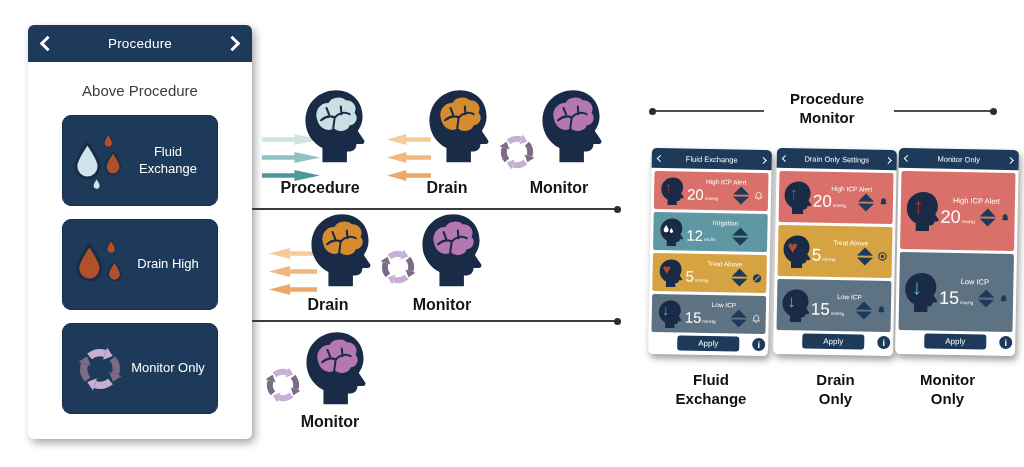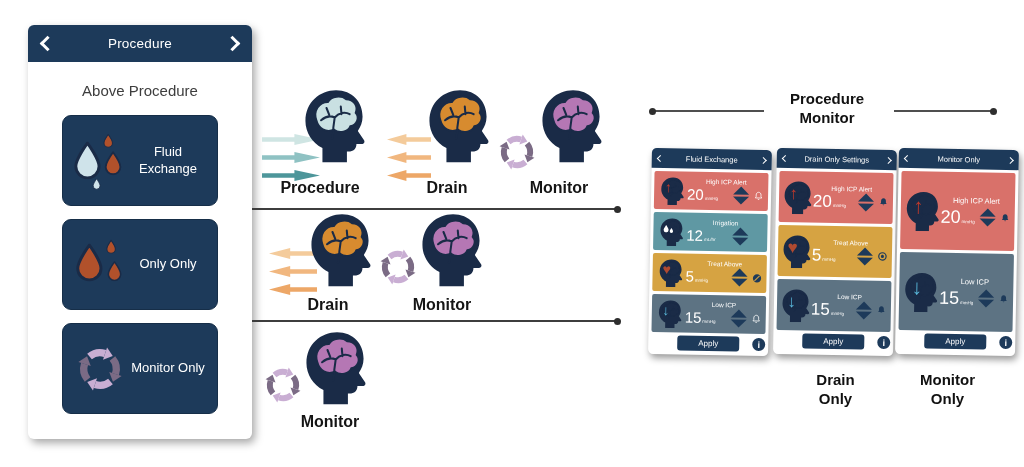--- a/index.html
+++ b/index.html
@@ -146,21 +146,21 @@
         <span class="proc-label">Fluid Exchange</span>
       </div>
       <div class="proc-btn">
         <span class="proc-icon">
           <svg width="58" height="62" viewBox="0 0 60 64">
             <use href="#drop" class="d-brown d-outlined" transform="translate(4,10) scale(1.5)" width="20" height="26"></use>
             <use href="#drop" class="d-brown d-outlined" transform="translate(36,6) scale(0.55)" width="20" height="26"></use>
             <use href="#drop" class="d-brown d-outlined" transform="translate(37,28) scale(0.8)" width="20" height="26"></use>
           </svg>
         </span>
-        <span class="proc-label">Only Only</span>
+        <span class="proc-label">Drain High</span>
       </div>
       <div class="proc-btn">
         <span class="proc-icon">
           <svg class="cycle-icon" width="52" height="52" viewBox="0 0 64 64">
               <path d="M47.3 19.1 A20 20 0 0 1 51.0 38.2" fill="none" stroke="#7b6b85" stroke-width="9"></path>
               <polygon points="47.9,47.7 58.6,40.7 43.4,35.7" fill="#7b6b85"></polygon>
               <path d="M44.9 47.3 A20 20 0 0 1 25.8 51.0" fill="none" stroke="#c9aed3" stroke-width="9"></path>
               <polygon points="16.3,47.9 23.3,58.6 28.3,43.4" fill="#c9aed3"></polygon>
               <path d="M16.7 44.9 A20 20 0 0 1 13.0 25.8" fill="none" stroke="#7b6b85" stroke-width="9"></path>
               <polygon points="16.1,16.3 5.4,23.3 20.6,28.3" fill="#7b6b85"></polygon>
@@ -569,20 +569,24 @@
           </div>
         </div>
       </div>
       <div class="s-footer">
         <button class="apply">Apply</button>
         <span class="info">i</span>
       </div>
     </div>
   </div>
 
+  <div class="s-caption" style="left:662px;top:371px;width:98px">
+    <div>Fluid</div>
+    <div>Exchange</div>
+  </div>
   <div class="s-caption" style="left:788px;top:371px;width:95px">
     <div>Drain</div>
     <div>Only</div>
   </div>
   <div class="s-caption" style="left:900px;top:371px;width:95px">
     <div>Monitor</div>
     <div>Only</div>
   </div>
 
 </div>

